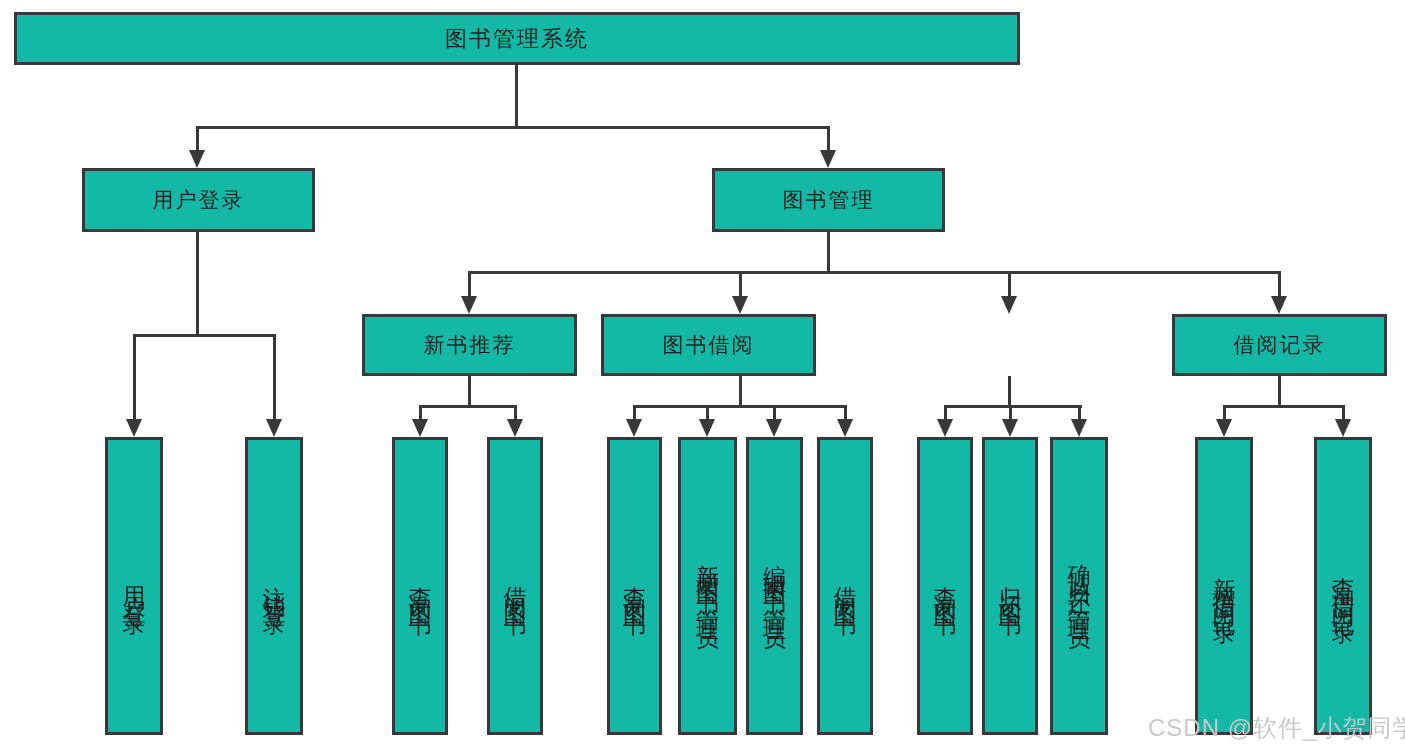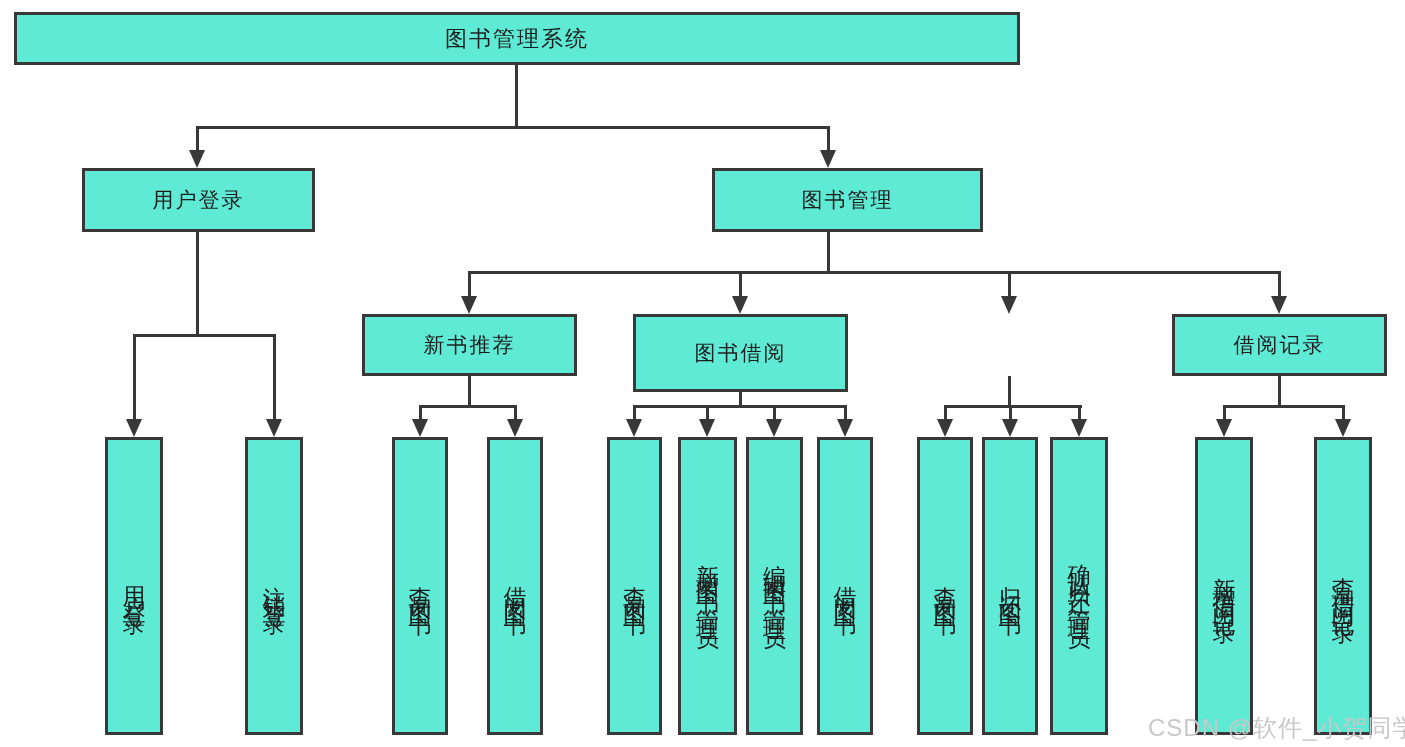--- a/index.html
+++ b/index.html
@@ -13,21 +13,21 @@
     position:relative;
     width:1405px;height:747px;
     background:var(--background,#fff);
     font-family:"Liberation Sans", sans-serif;
     color:var(--text,#1d1d1d);
     overflow:hidden;
   }
   .box{
     position:absolute;
     box-sizing:border-box;
-    background:#5eead4;
+    background:#14b8a6;
     border:3px solid var(--line,#383838);
     display:flex;
     align-items:center;
     justify-content:center;
     text-align:right;
     z-index:2;
   }
   .hbox{font-size:21px;letter-spacing:2px;}
   .root-box{font-size:22px;}
   .vbox{
@@ -56,24 +56,24 @@
   }
 </style>
 </head>
 <body>
 
 <div class="canvas">
 
   <div class="box hbox root-box" style="left:14px;top:12px;width:1006px;height:53px">图书管理系统</div>
 
   <div class="box hbox" style="left:82px;top:168px;width:233px;height:64px">用户登录</div>
-  <div class="box hbox" style="left:712px;top:168px;width:271px;height:64px">图书管理</div>
+  <div class="box hbox" style="left:712px;top:168px;width:233px;height:64px">图书管理</div>
 
   <div class="box hbox" style="left:362px;top:314px;width:215px;height:62px">新书推荐</div>
-  <div class="box hbox" style="left:633px;top:314px;width:215px;height:78px">图书借阅</div>
+  <div class="box hbox" style="left:601px;top:314px;width:215px;height:62px">图书借阅</div>
   <div class="box hbox" style="left:1172px;top:314px;width:215px;height:62px">借阅记录</div>
 
   <div class="box vbox" style="left:105px;top:437px;width:58px;height:298px">用户登录</div>
   <div class="box vbox" style="left:245px;top:437px;width:58px;height:298px">注销登录</div>
 
   <div class="box vbox" style="left:392px;top:437px;width:56px;height:298px">查询图书</div>
   <div class="box vbox" style="left:487px;top:437px;width:56px;height:298px">借阅图书</div>
 
   <div class="box vbox" style="left:607px;top:437px;width:55px;height:298px">查询图书</div>
   <div class="box vbox" style="left:678px;top:437px;width:59px;height:298px">新增图书（管理员）</div>

